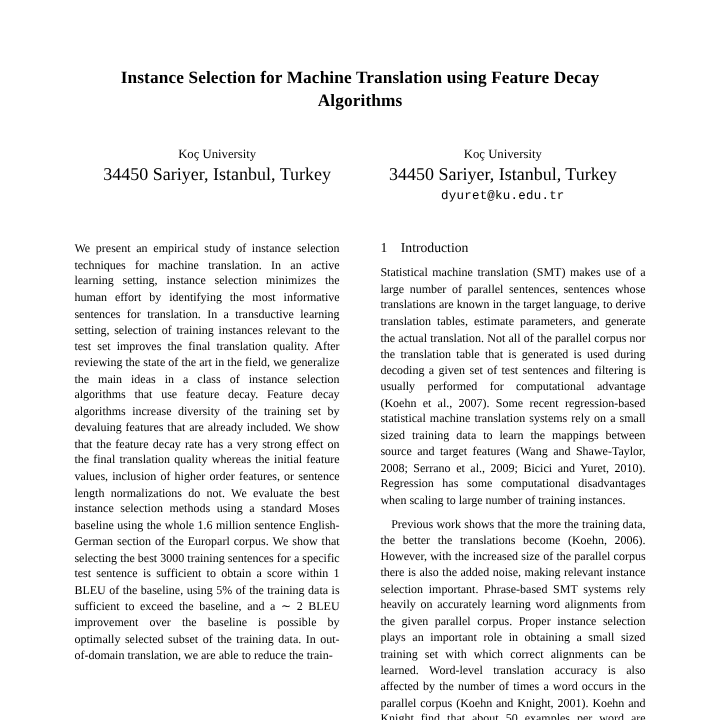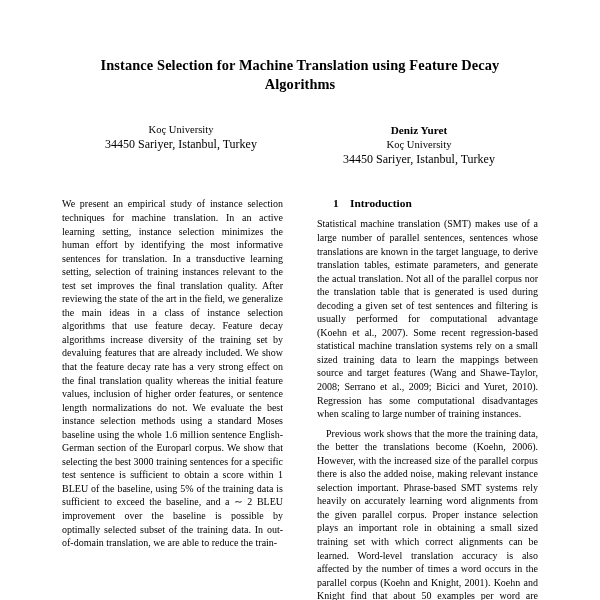--- a/index.html
+++ b/index.html
@@ -40,21 +40,21 @@
     line-height: 1.32;
   }
   .author-name {
     font-size: 11.2px;
     font-weight: bold;
   }
   .author-aff {
     font-size: 10.6px;
   }
   .author-addr {
-    font-size: 12px;
+    font-size: 15px;
     font-family: Liberation Serif, serif;
   }
   .author-email {
     font-size: 10.4px;
     font-family: "Liberation Mono", monospace;
     letter-spacing: 0.2px;
     margin-top: 1px;
   }
   .columns {
     margin-top: 30px;
@@ -72,22 +72,22 @@
     padding-left: 17px;
   }
   .sec-head-center {
     text-align: center;
     font-size: 11.4px;
     font-weight: bold;
     margin: 0 0 9px 0;
   }
   .sec-head {
     font-size: 11.4px;
-    font-weight: bold;
-    margin: 0 0 8px 16px;
+    font-weight: normal;
+    margin: 0 0 8px 0;
   }
   .sec-head .num {
     display: inline-block;
     width: 17px;
   }
   p.body {
     margin: 0 0 6px 0;
     font-size: 10px;
     line-height: 1.355;
     text-align: justify;
@@ -109,23 +109,23 @@
 <div class="page">
 
   <div class="title">Instance Selection for Machine Translation using Feature Decay Algorithms</div>
 
   <div class="authors">
     <div class="author">
       <div class="author-aff">Koç University</div>
       <div class="author-addr">34450 Sariyer, Istanbul, Turkey</div>
     </div>
     <div class="author">
-      <div class="author-name">Deniz Yuret</div>
       <div class="author-aff">Koç University</div>
       <div class="author-addr">34450 Sariyer, Istanbul, Turkey</div>
+      <div class="author-email">dyuret@ku.edu.tr</div>
     </div>
   </div>
 
   <div class="columns">
 
     <div class="col col-left">
       <p class="body abstract-text">We present an empirical study of instance selection techniques for machine translation. In an active learning setting, instance selection minimizes the human effort by identifying the most informative sentences for translation. In a transductive learning setting, selection of training instances relevant to the test set improves the final translation quality. After reviewing the state of the art in the field, we generalize the main ideas in a class of instance selection algorithms that use feature decay. Feature decay algorithms increase diversity of the training set by devaluing features that are already included. We show that the feature decay rate has a very strong effect on the final translation quality whereas the initial feature values, inclusion of higher order features, or sentence length normalizations do not. We evaluate the best instance selection methods using a standard Moses baseline using the whole 1.6 million sentence English-German section of the Europarl corpus. We show that selecting the best 3000 training sentences for a specific test sentence is sufficient to obtain a score within 1 BLEU of the baseline, using 5% of the training data is sufficient to exceed the baseline, and a ∼ 2 BLEU improvement over the baseline is possible by optimally selected subset of the training data. In out-of-domain translation, we are able to reduce the train-</p>
     </div>
 
     <div class="col col-right">

